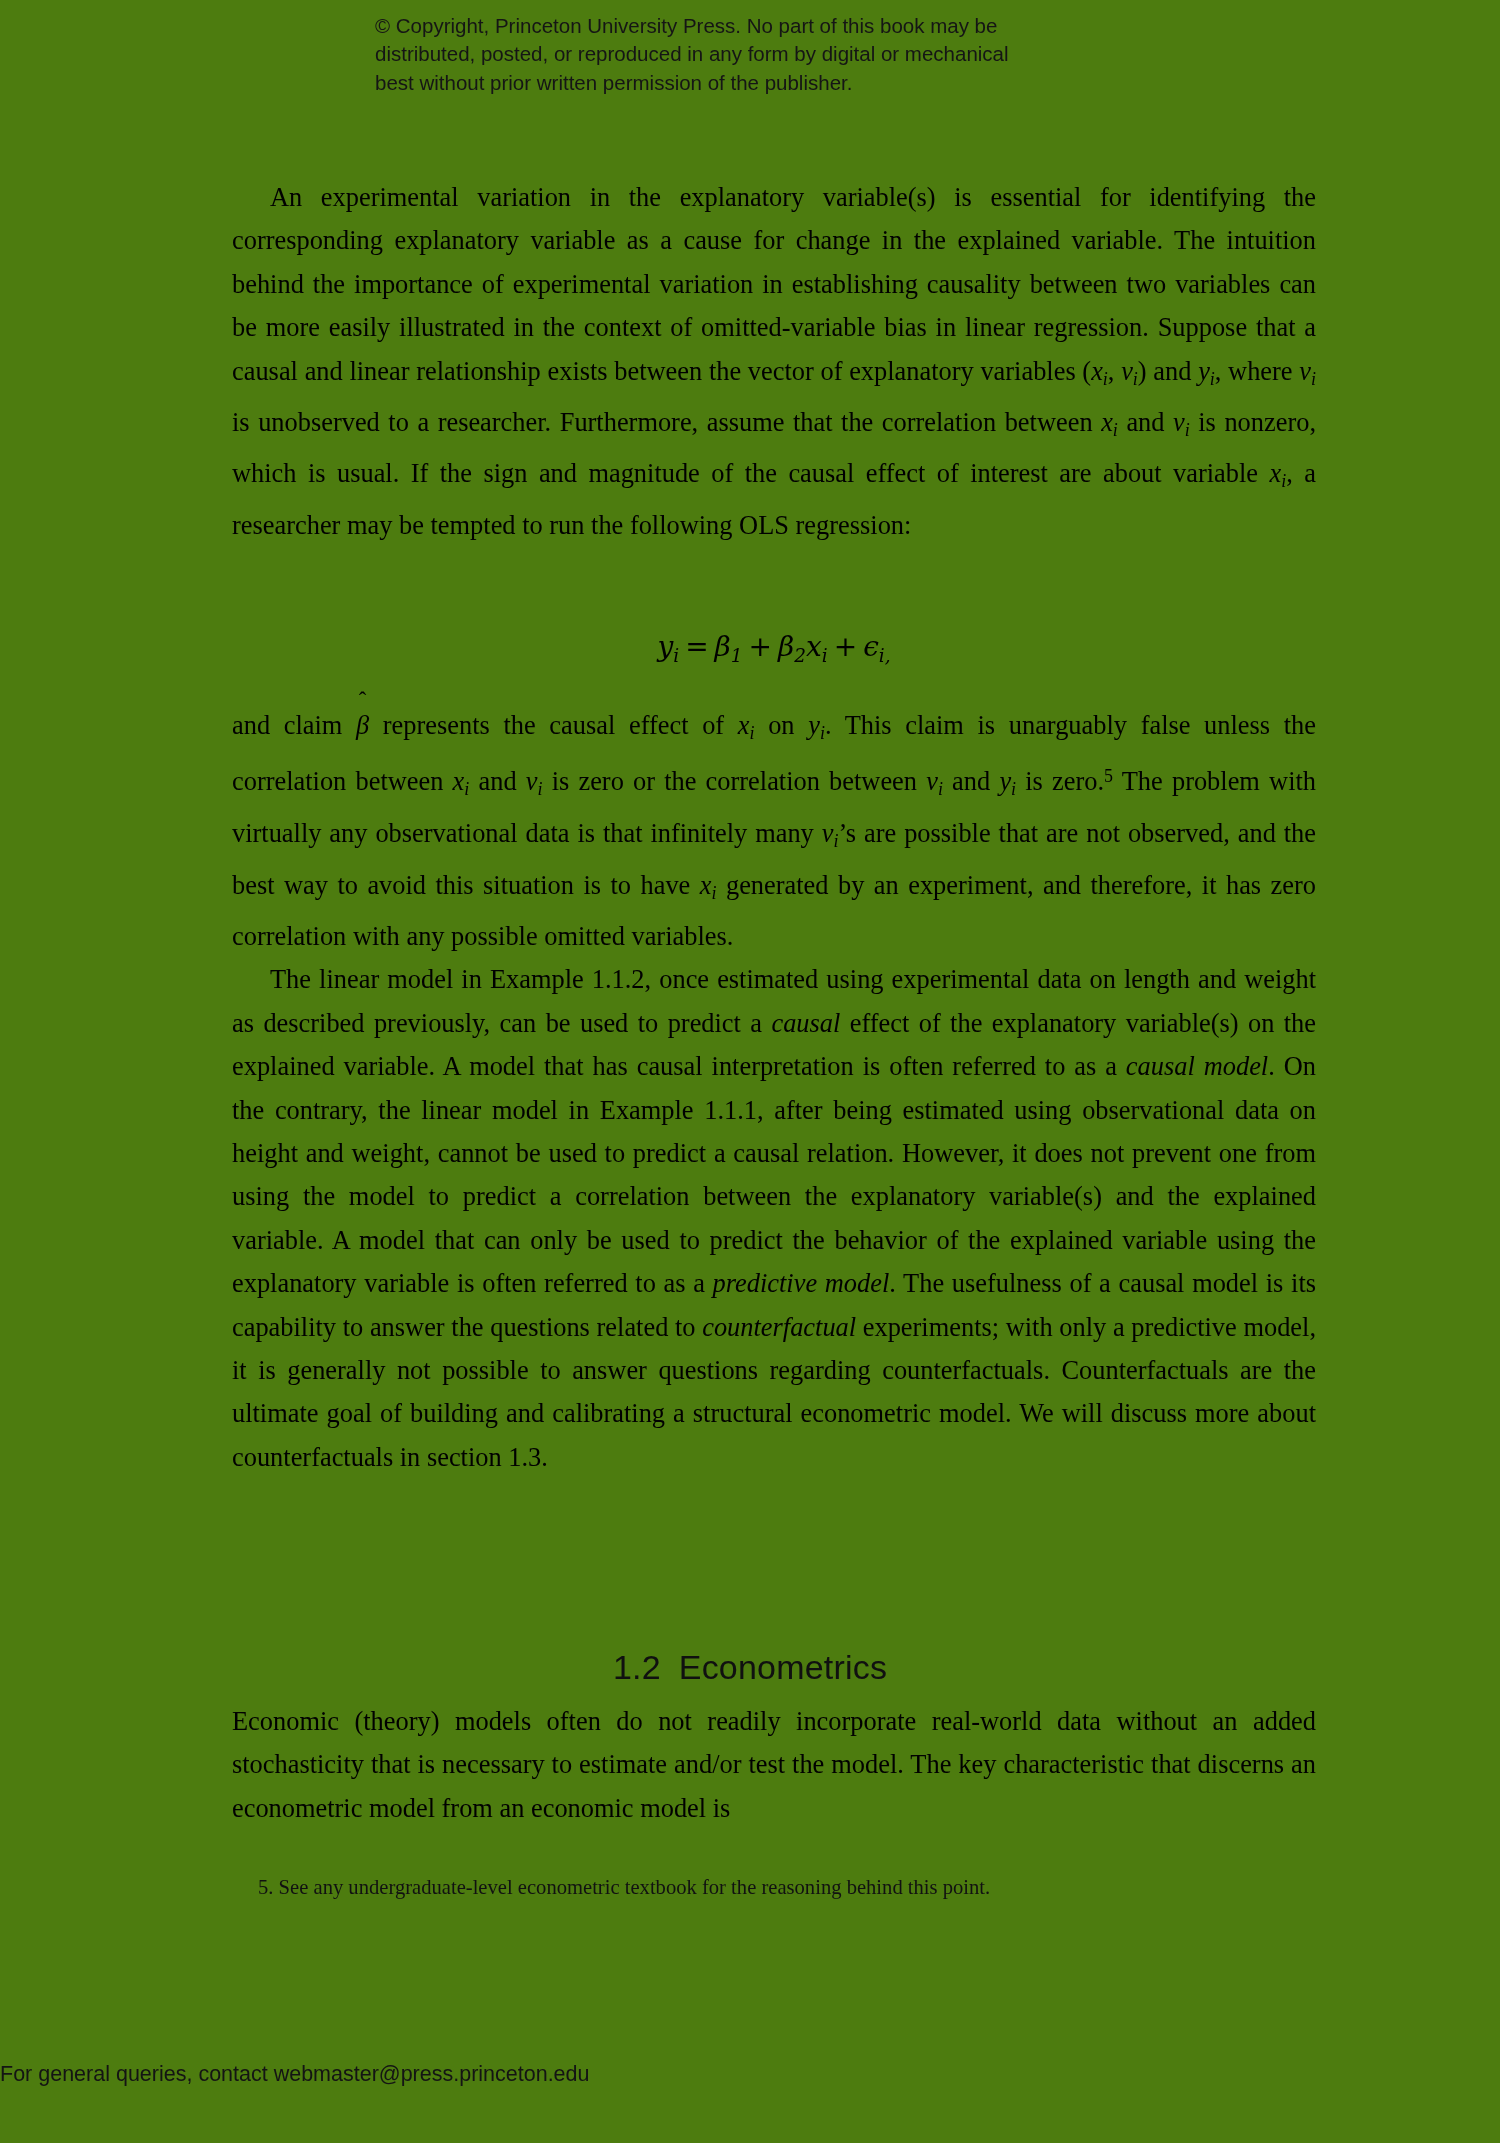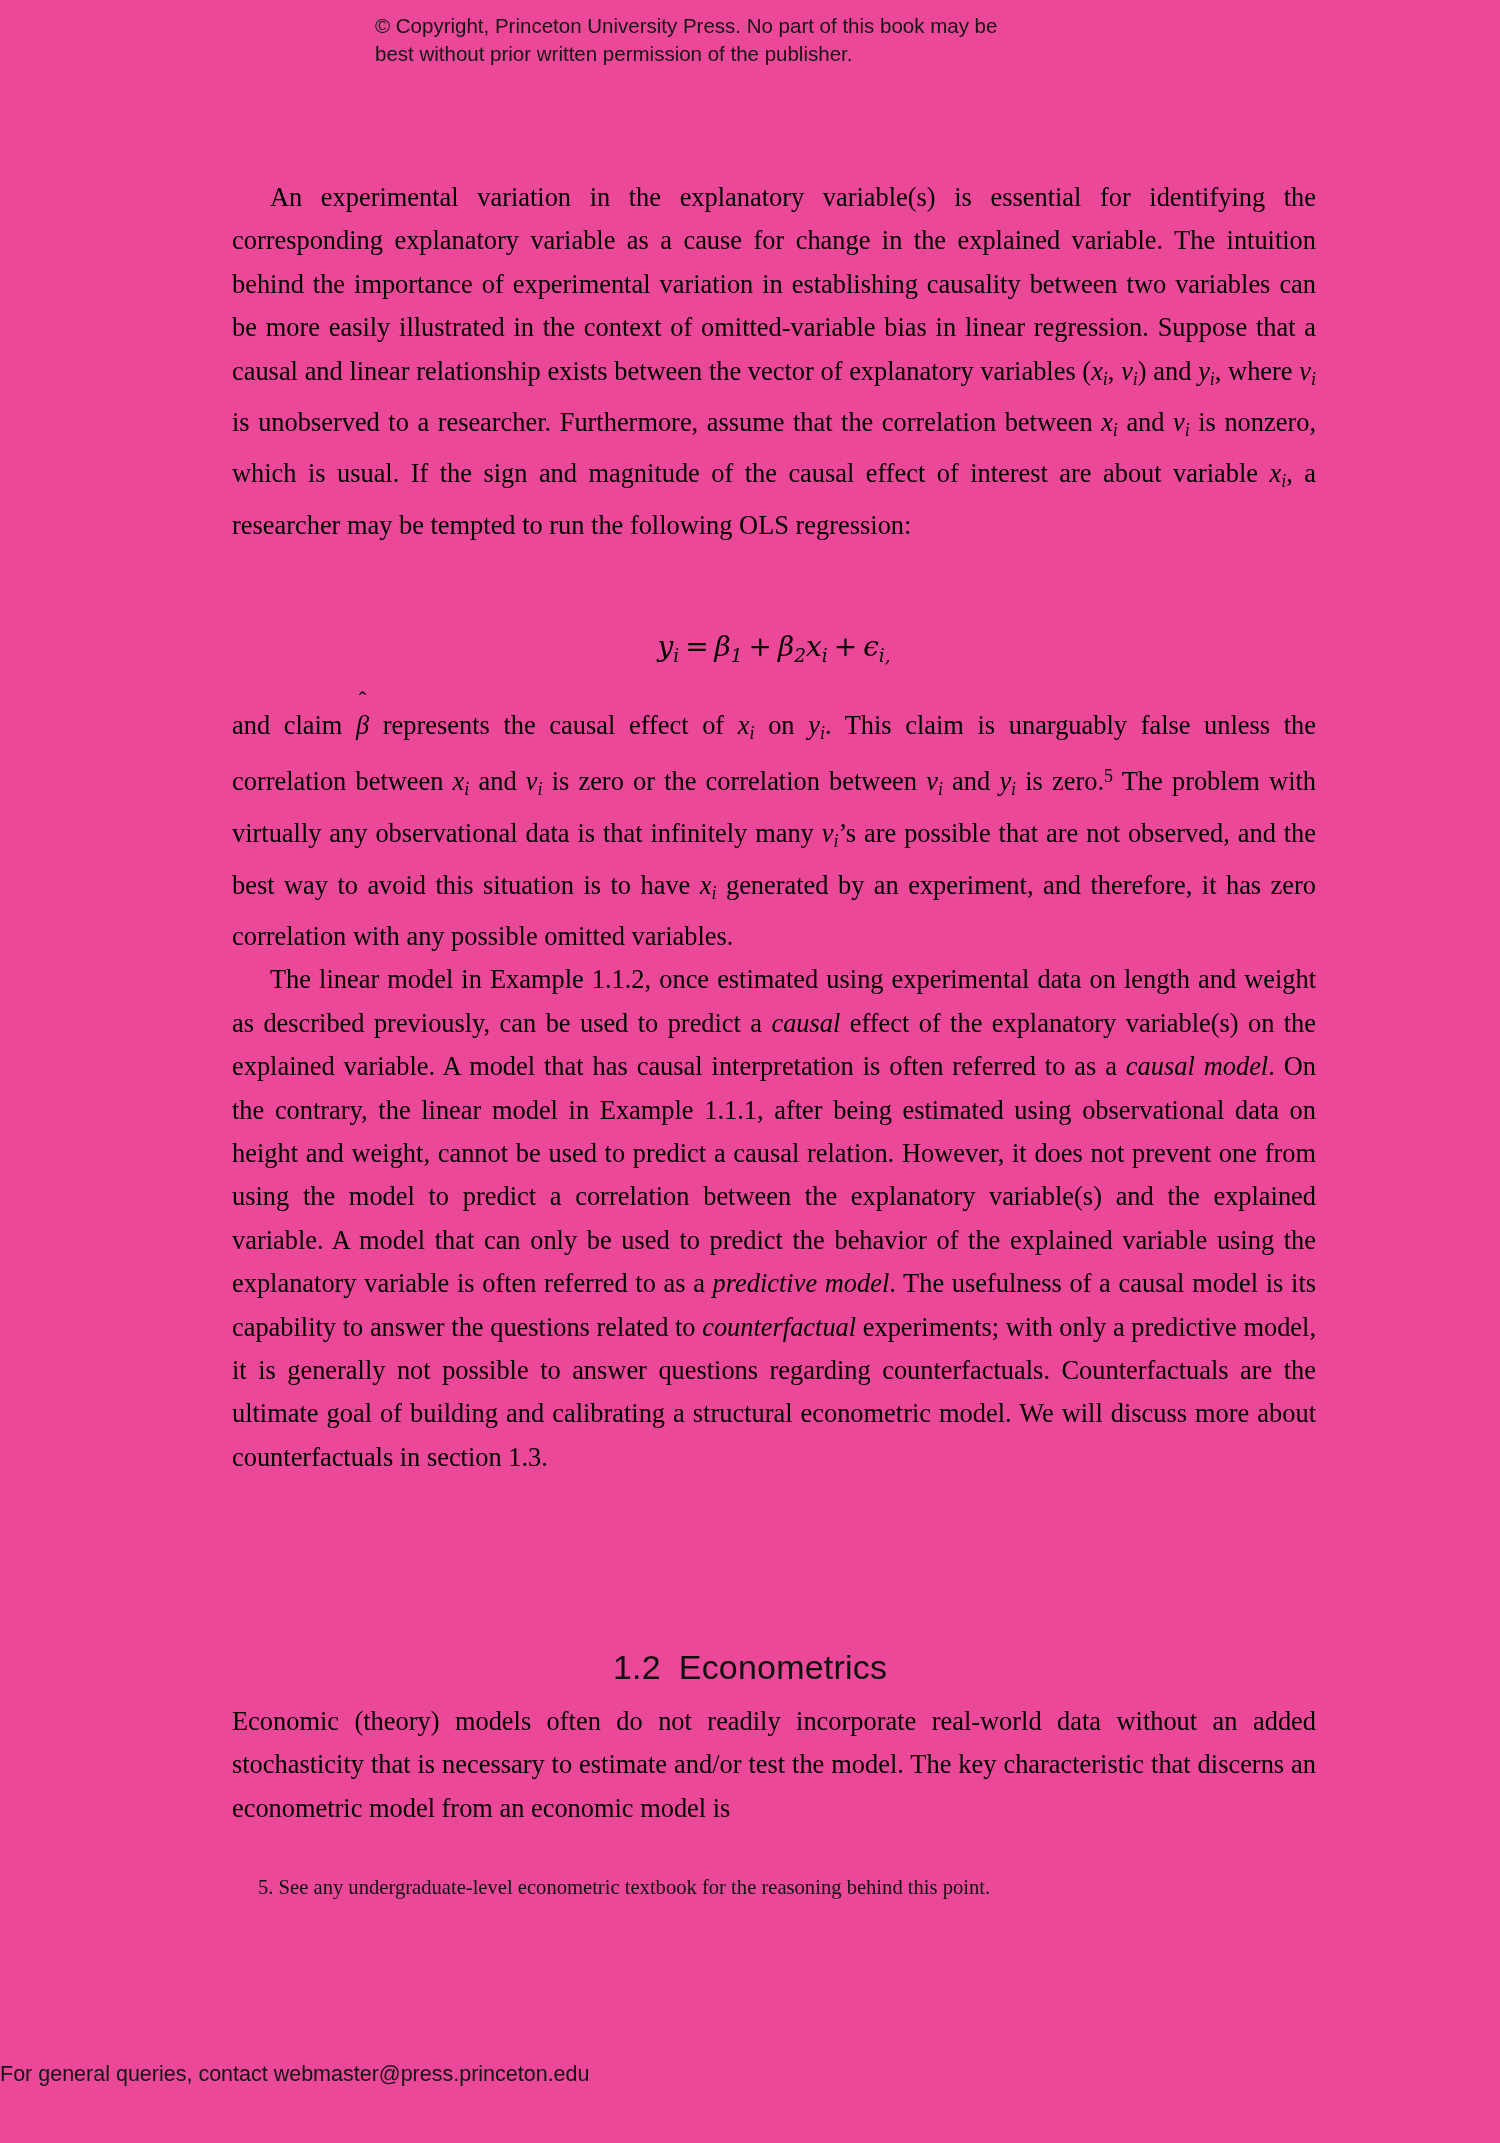--- a/index.html
+++ b/index.html
@@ -4,21 +4,21 @@
 <style>
   html, body {
     margin: 0;
     padding: 0;
     background: #ffffff;
   }
   .page {
     position: relative;
     width: 1500px;
     height: 2143px;
-    background: #ec4899;
+    background: #4d7c0f;
     margin: 0 auto;
     overflow: hidden;
     color: #000000;
   }
 
   
   .copyright {
     position: absolute;
     left: 375px;
     top: 12px;
@@ -190,20 +190,21 @@
     color: #141414;
   }
 </style>
 </head>
 <body>
 
 <div class="page">
 
   <div class="copyright">
     <div>© Copyright, Princeton University Press. No part of this book may be</div>
+    <div>distributed, posted, or reproduced in any form by digital or mechanical</div>
     <div>best without prior written permission of the publisher.</div>
   </div>
 
 
   <div class="body" style="top:176px; height:430px;">
     <p class="indent"><span>An experimental variation in the explanatory variable(s) is essential for identifying the corresponding explanatory variable as a cause for change in the explained variable. The intuition behind the importance of experimental variation in establishing causality between two variables can be more easily illustrated in the context of omitted-variable bias in linear regression. Suppose that a causal and linear relationship exists between the vector of explanatory variables (</span><span class="mv">x</span><span class="sub">i</span><span>, </span><span class="mv">v</span><span class="sub">i</span><span>) and </span><span class="mv">y</span><span class="sub">i</span><span>, where </span><span class="mv">v</span><span class="sub">i</span><span> is unobserved to a researcher. Furthermore, assume that the correlation between </span><span class="mv">x</span><span class="sub">i</span><span> and </span><span class="mv">v</span><span class="sub">i</span><span> is nonzero, which is usual. If the sign and magnitude of the causal effect of interest are about variable </span><span class="mv">x</span><span class="sub">i</span><span>, a researcher may be tempted to run the following OLS regression:</span></p>
   </div>
 
   <div class="equation">
     <span class="mi">y</span><span class="esub">i</span><span class="op">=</span><span class="gk">β</span><span class="esub">1</span><span class="op">+</span><span class="gk">β</span><span class="esub">2</span><span class="mi">x</span><span class="esub">i</span><span class="op">+</span><span class="gk">ϵ</span><span class="esub">i,</span>

